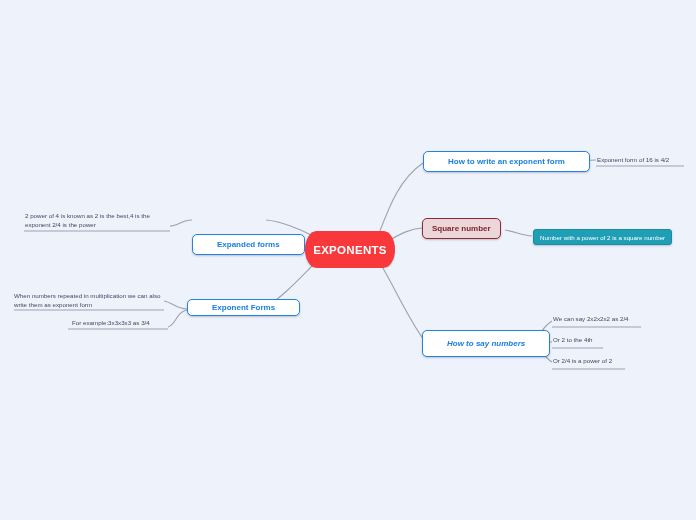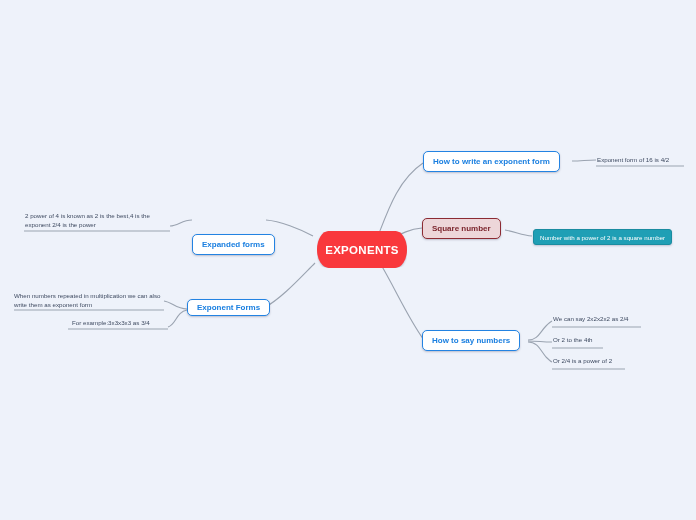--- a/index.html
+++ b/index.html
@@ -40,52 +40,51 @@
     letter-spacing: .3px;
     display: flex;
     align-items: center;
     justify-content: center;
     border-radius: 14px / 22px;
     box-shadow: 0 1px 2px rgba(60,60,90,.30);
     -webkit-clip-path: polygon(0% 10%, 4% 4%, 12% 0%, 88% 0%, 96% 4%, 100% 10%,
                                100% 90%, 96% 96%, 88% 100%, 12% 100%, 4% 96%, 0% 90%);
     clip-path: polygon(0% 10%, 4% 4%, 12% 0%, 88% 0%, 96% 4%, 100% 10%,
                        100% 90%, 96% 96%, 88% 100%, 12% 100%, 4% 96%, 0% 90%);
-    margin-left: 12px;
   }
 
   
   .node {
     position: absolute;
     display: flex;
     align-items: center;
     justify-content: center;
     box-sizing: border-box;
     white-space: nowrap;
     font-size: 8px;
     font-weight: bold;
     border-radius: 5px;
     box-shadow: 0 1px 2px rgba(60,60,90,.28);
   }
   .node.blue {
     background: #ffffff;
     border: 1.6px solid #2383e2;
     color: #1a7fe0;
-    padding: 0 9px;
+    padding: 0 24px;
   }
   .node.maroon {
     background: #edd6d9;
     border: 1.6px solid #8c2b33;
     color: #7b252d;
     padding: 0 9px;
   }
 
   #node-how-to-write { left: 423px; top: 151px; height: 21px; }
   #node-square-number { left: 422px; top: 218px; height: 21px; }
-  #node-how-to-say   { left: 422px; top: 330px; height: 21px; }
+  #node-how-to-say   { left: 422px; top: 330px; height: 27px; font-style: italic; }
   #node-expanded     { left: 192px; top: 210px; height: 21px; margin-top: 24px; }
   #node-exponent-forms { left: 187px; top: 299px; height: 17px; }
 
   
   .leaf-teal {
     position: absolute;
     left: 533px;
     top: 229px;
     height: 14px;
     display: flex;

